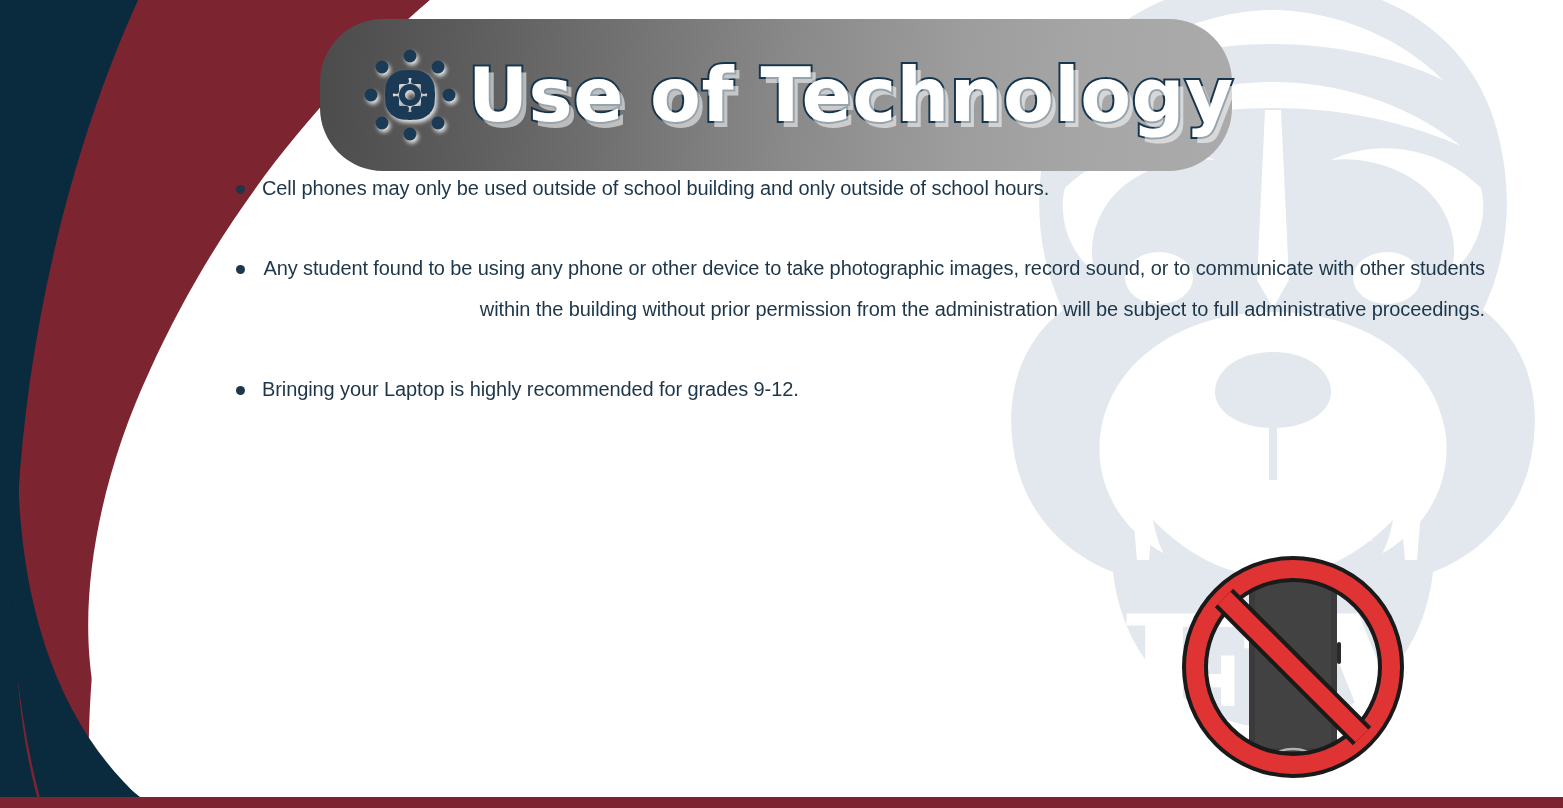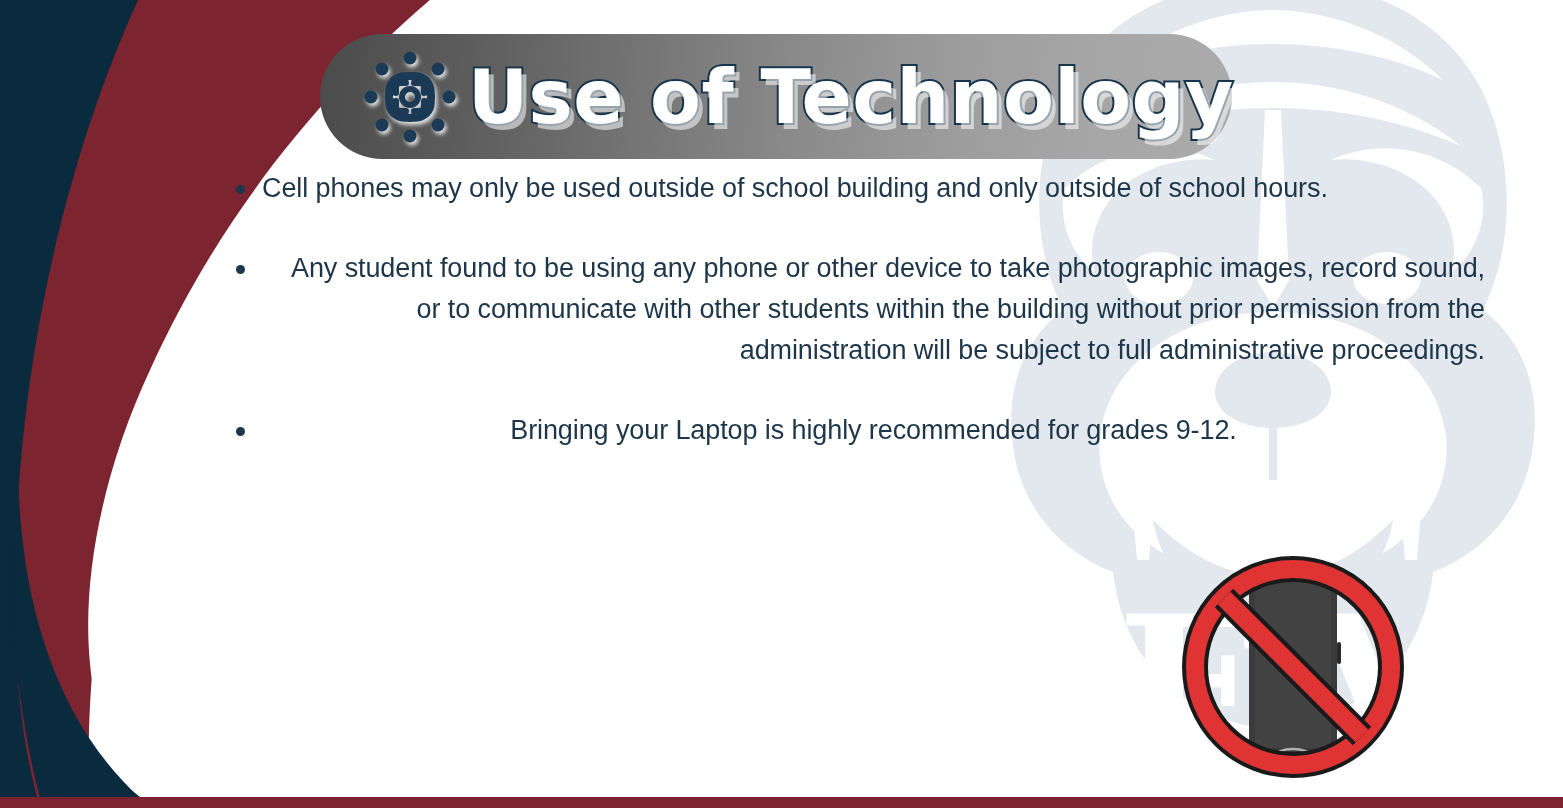--- a/index.html
+++ b/index.html
@@ -34,23 +34,23 @@
     right: -30px;
     width: 640px;
     height: 860px;
     pointer-events: none;
   }
 
   
   #title-pill {
     position: absolute;
     left: 320px;
-    top: 34px;
+    top: 19px;
     width: 912px;
-    height: 125px;
+    height: 152px;
     border-radius: 63px;
     background: linear-gradient(95deg,
                 #4b4b4b 0%,
                 #5a5a5a 14%,
                 #6e6e6e 30%,
                 #8a8a8a 52%,
                 #9d9d9d 70%,
                 #a6a6a6 84%,
                 #ababab 100%);
     display: flex;
@@ -86,25 +86,25 @@
     width: 1255px;
     margin: 0;
     padding: 0;
     list-style: none;
   }
   .bullet-item {
     position: relative;
     padding-left: 32px;
     margin-bottom: 39px;
     color: #1d3649;
-    font-size: 27px;
+    font-size: 20px;
     line-height: 41px;
     letter-spacing: -0.1px;
   }
-  .bullet-item:last-child { margin-bottom: 0; text-align: center; }
+  .bullet-item:last-child { margin-bottom: 0; }
   .bullet-dot {
     position: absolute;
     left: 6px;
     top: 17px;
     width: 9px;
     height: 9px;
     border-radius: 50%;
     background: #1d3649;
   }
   .bullet-text { display: block; }

